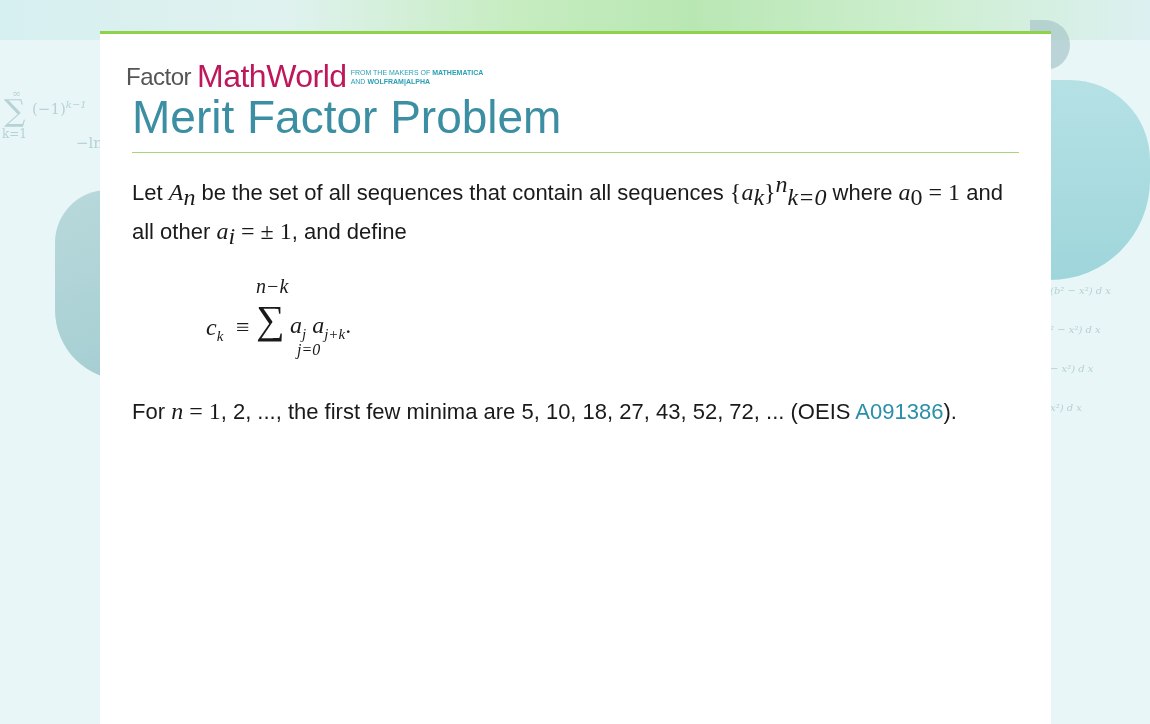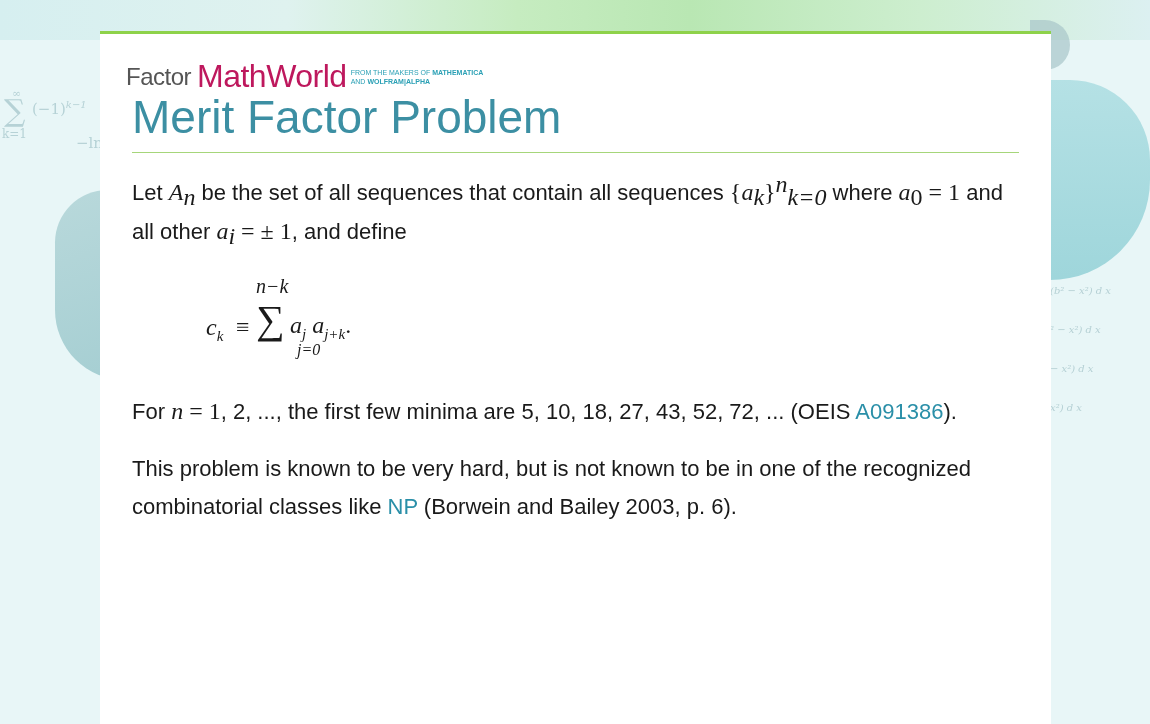--- a/index.html
+++ b/index.html
@@ -125,17 +125,14 @@
       <span class="sum">∑</span>
       <span class="lower">j=0</span>
       <span class="rhs"><span>a</span><sub>j</sub><span> a</span><sub>j+k</sub><span style="font-style:normal">.</span></span>
     </div>
 
 
     <p>
       <span>For </span><span class="m">n</span><span class="mr"> = 1</span><span>, 2, ..., the first few minima are 5, 10, 18, 27, 43, 52, 72, ... (OEIS </span><a class="link" href="#">A091386</a><span>).</span>
     </p>
 
-    <p>
-      <span>This problem is known to be very hard, but is not known to be in one of the recognized combinatorial classes like </span><a class="link" href="#">NP</a><span> (Borwein and Bailey 2003, p. 6).</span>
-    </p>
   </div>
 </div>
 
 </body></html>

